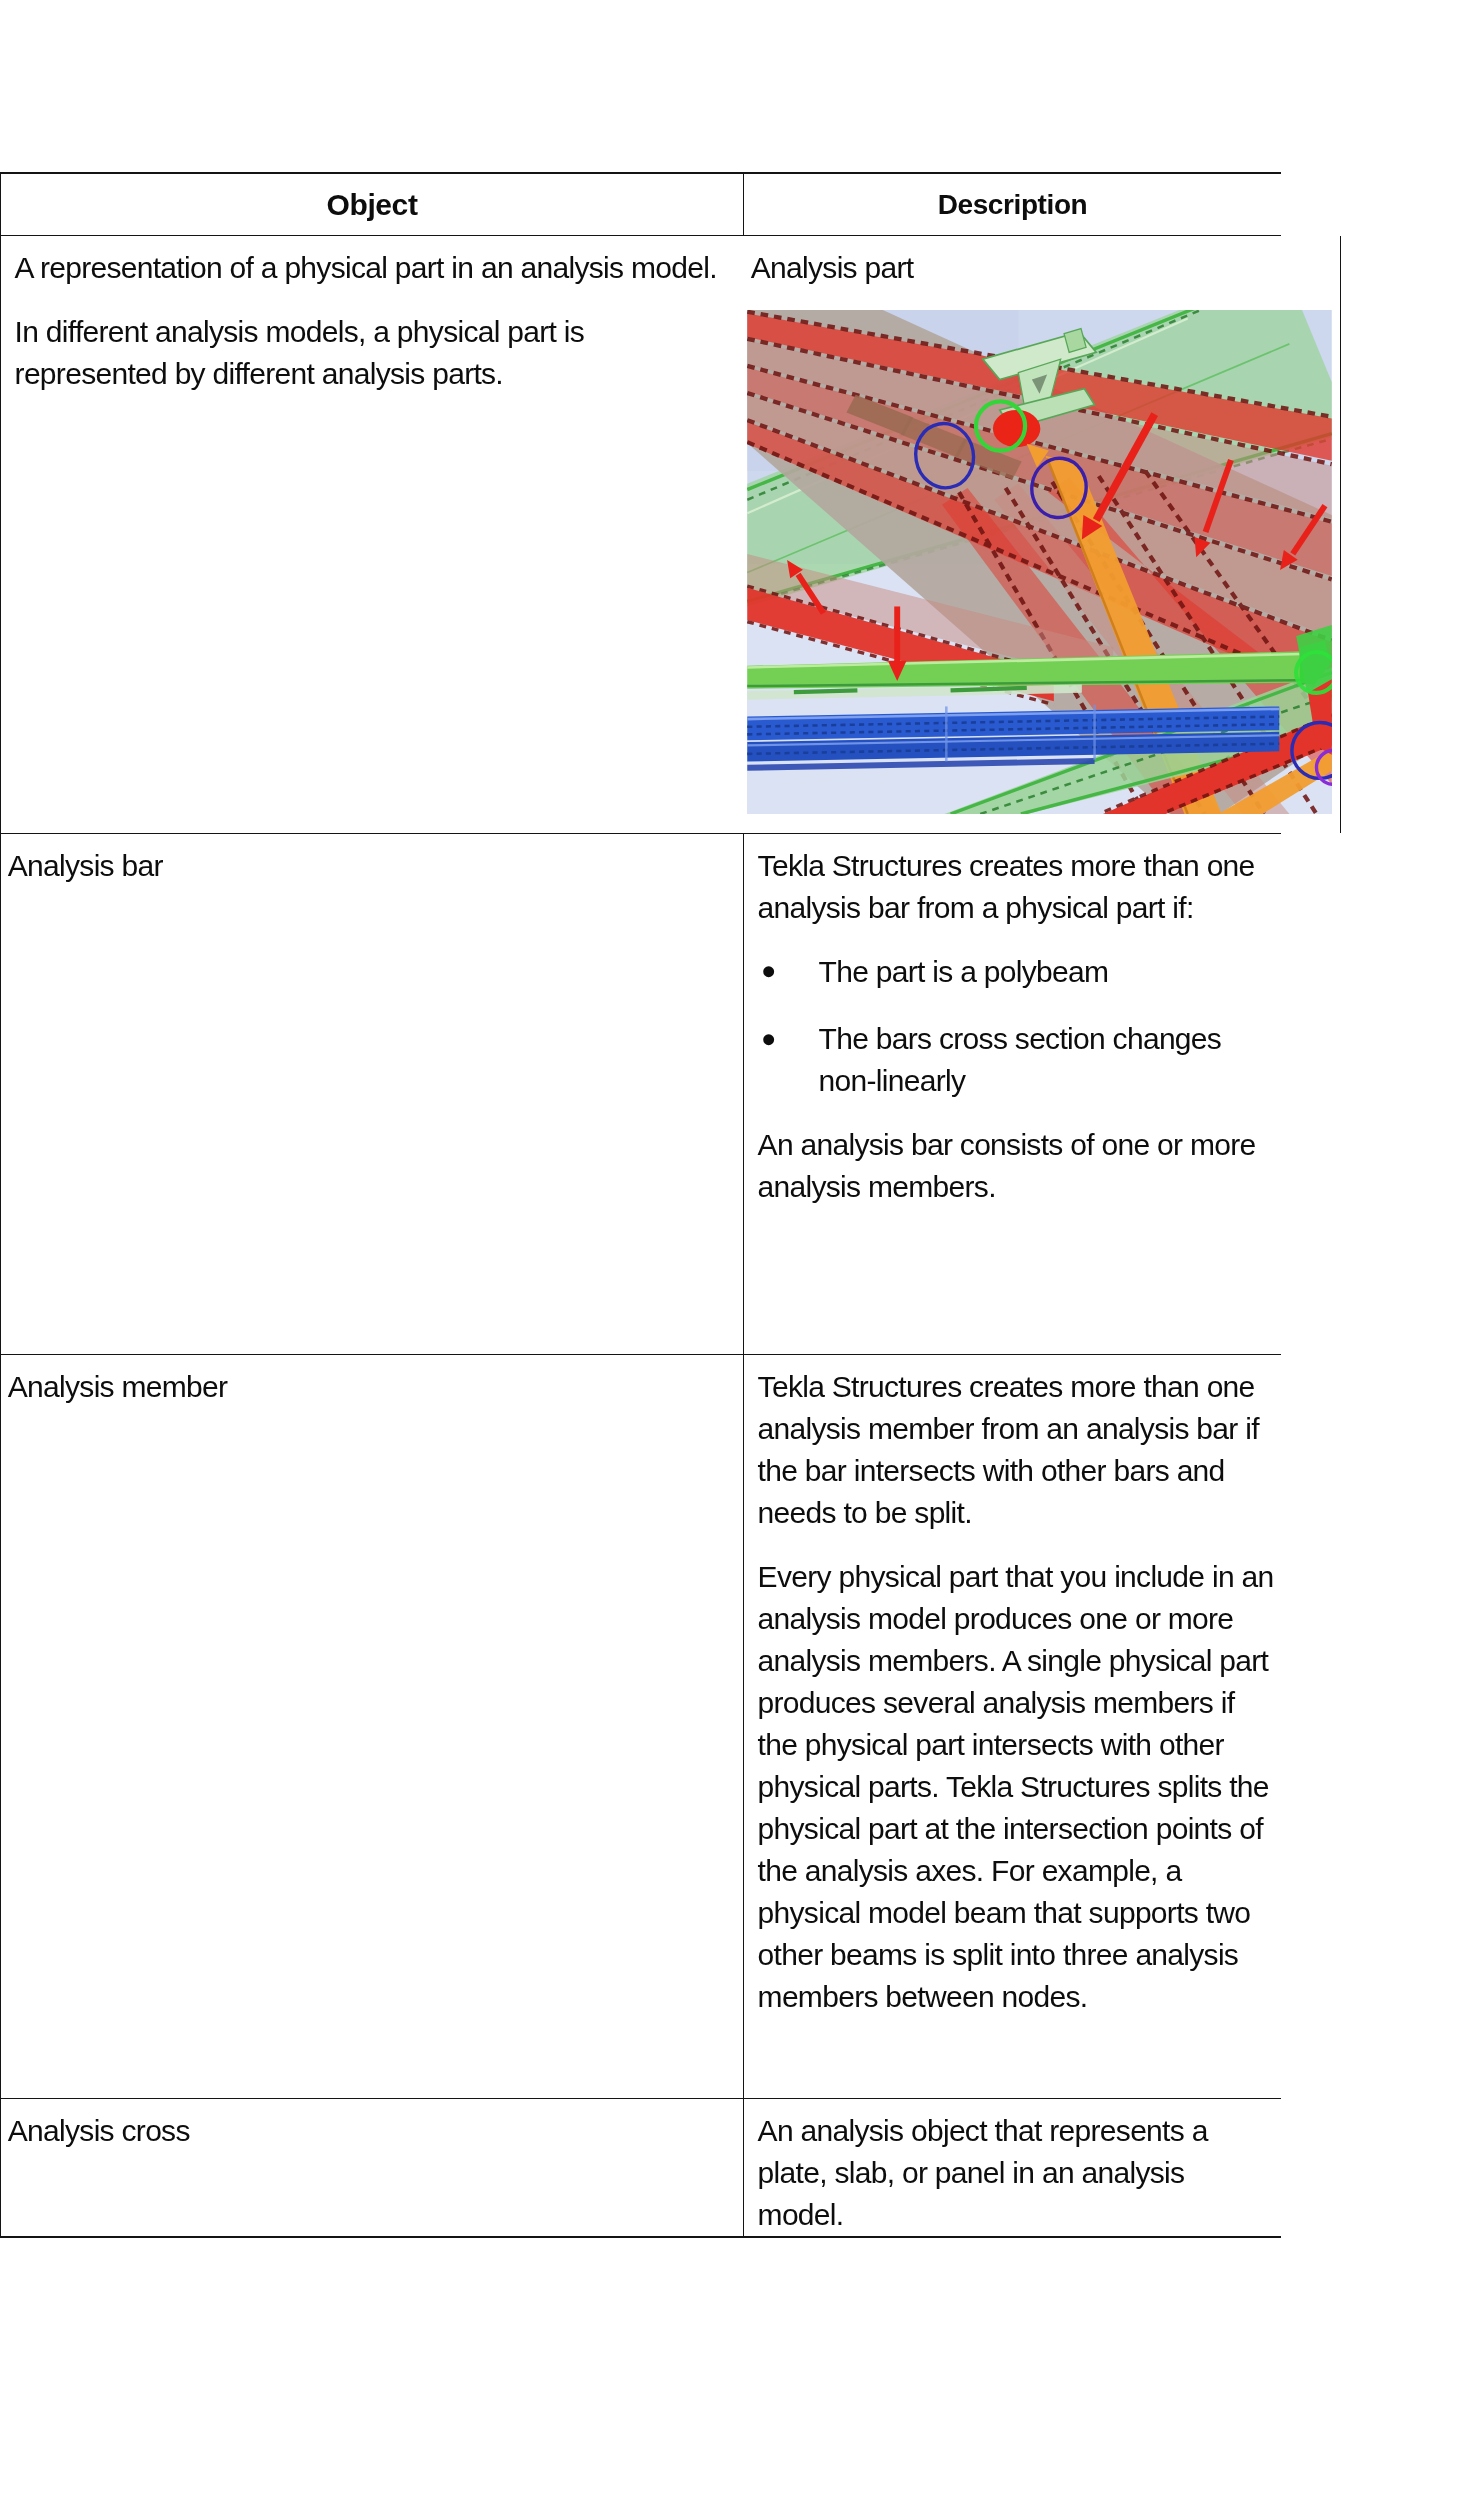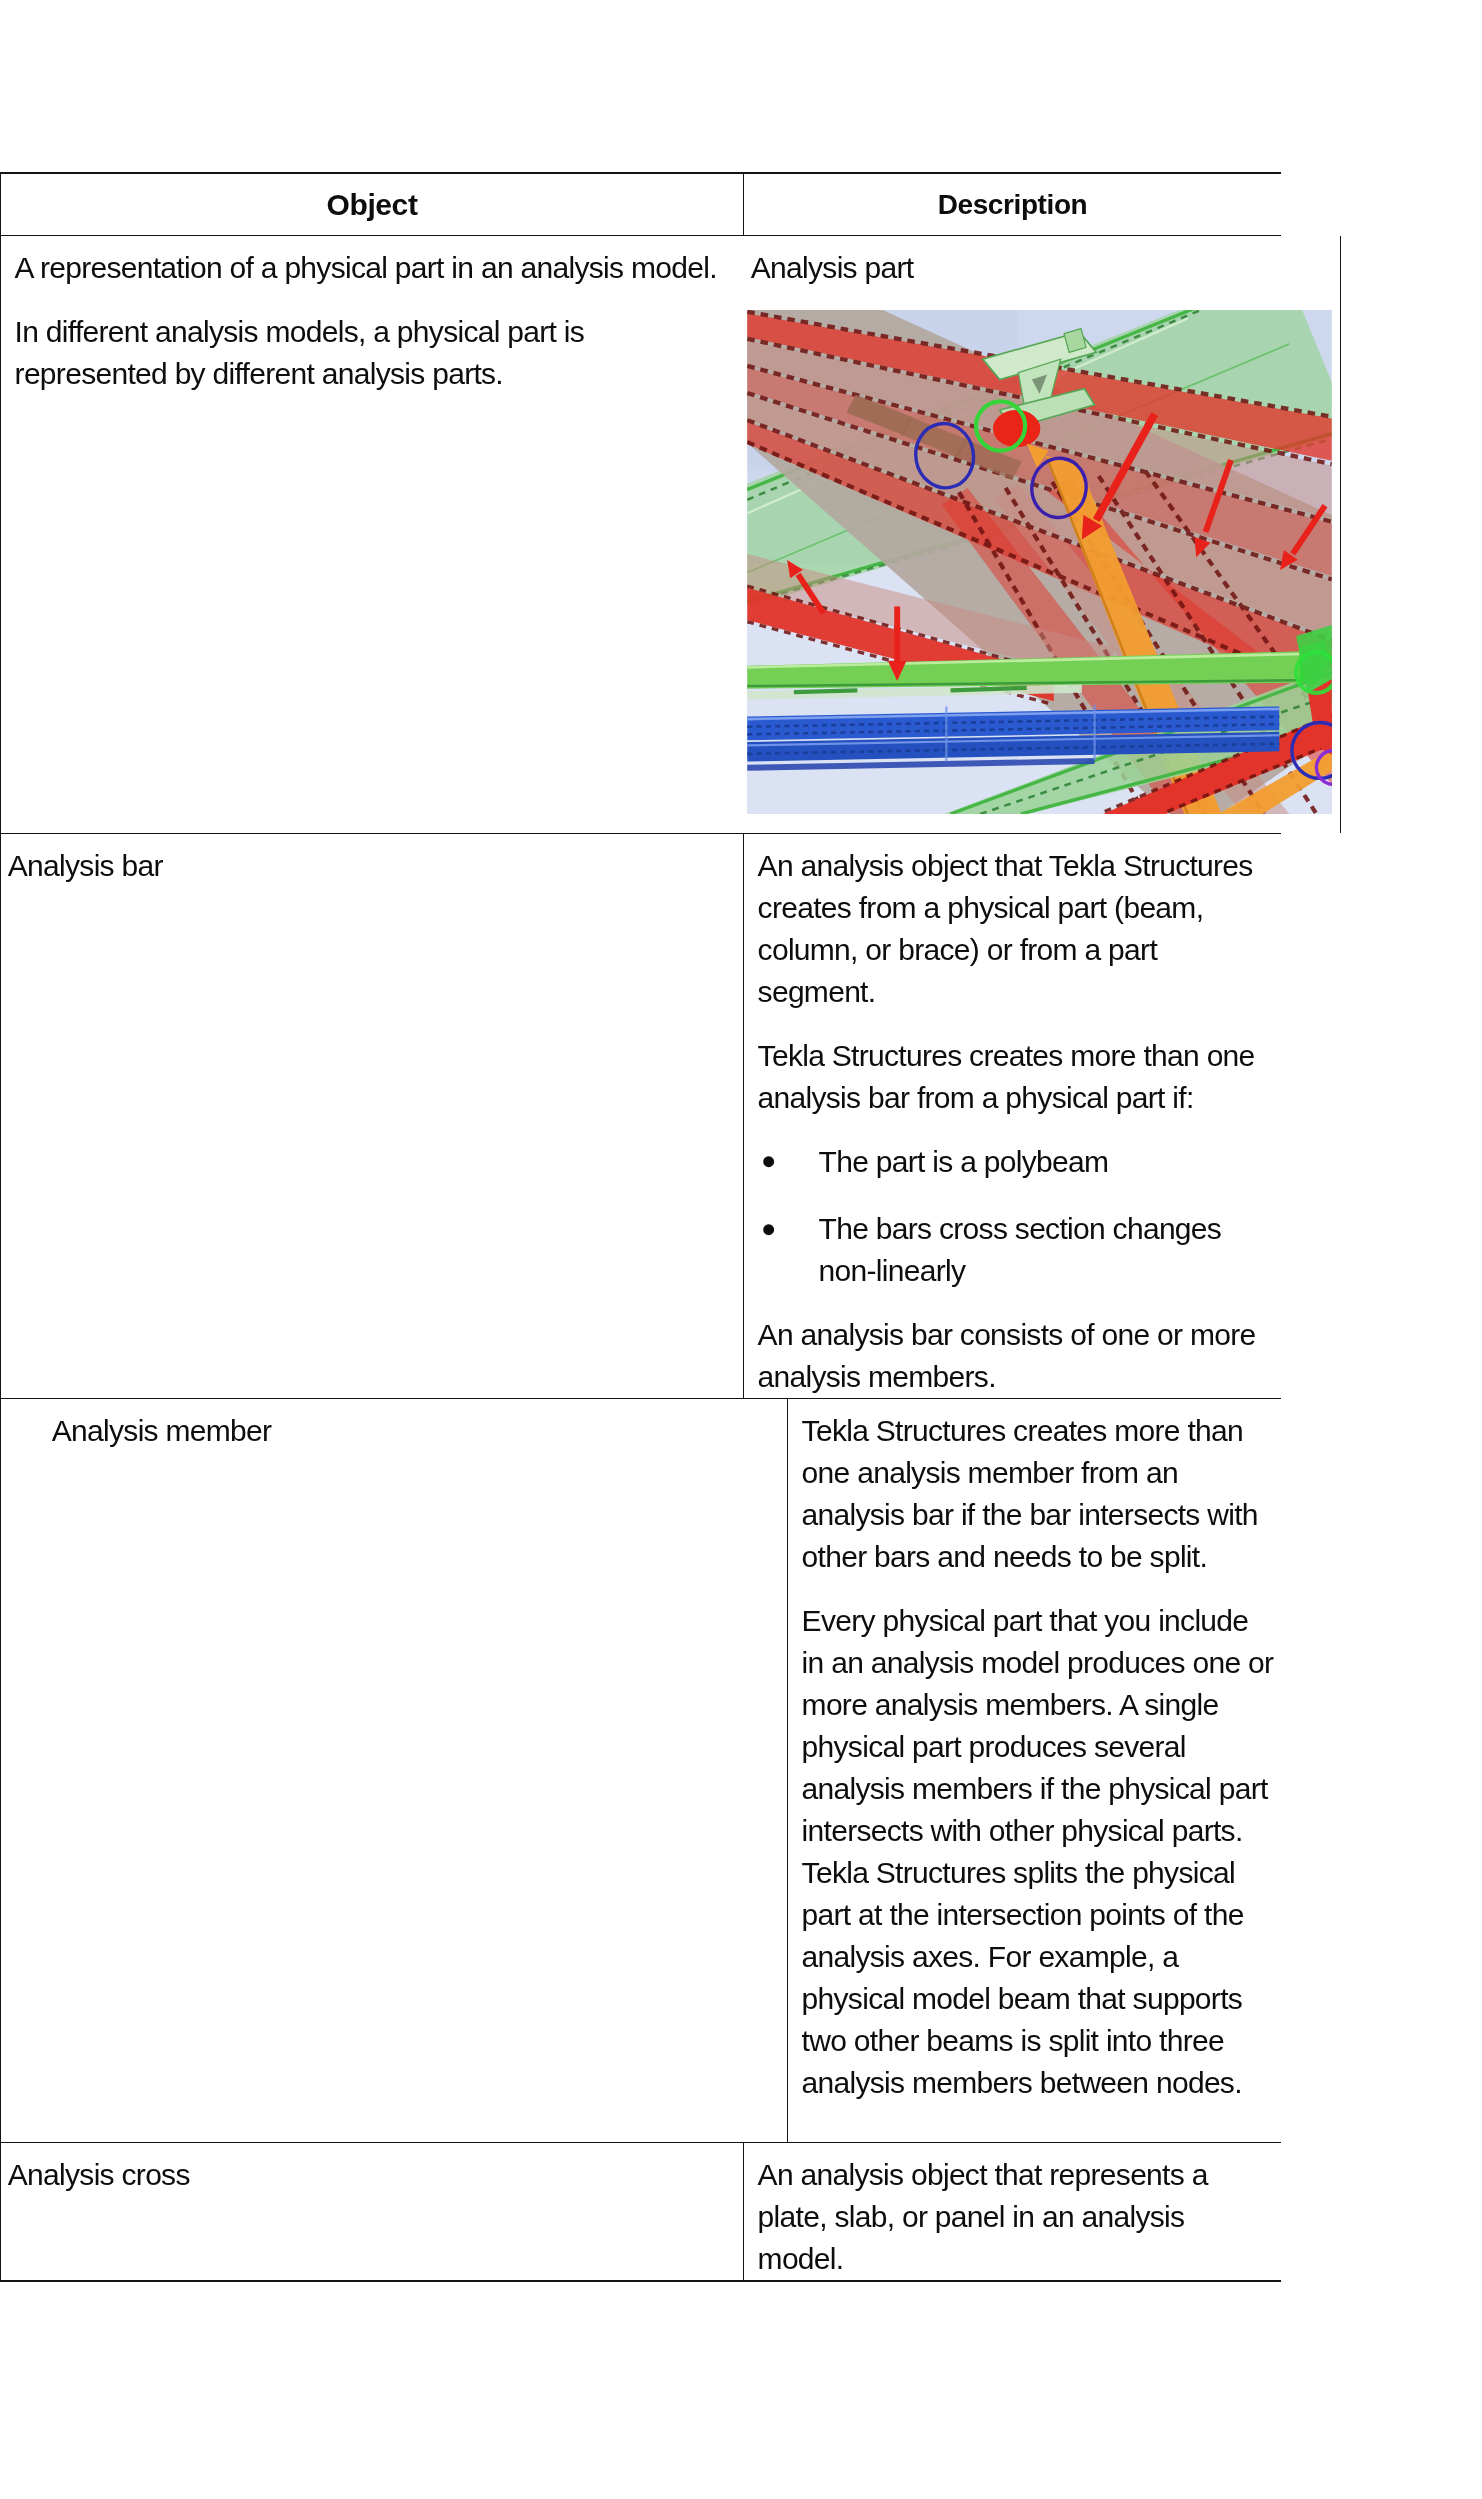--- a/index.html
+++ b/index.html
@@ -21,21 +21,21 @@
   .cell{box-sizing:border-box;}
   .obj-cell{border-right:1.7px solid #141414;padding:11px 8.5px 0 6.8px;}
   .desc-cell{padding:11px 5.1px 0 13.6px;}
   .doc-text{font-size:30px;line-height:42px;letter-spacing:-0.7px;}
   .desc-cell p{margin:0 0 22px 0;}
   .desc-cell p:last-child{margin-bottom:0;}
   ul.bullets{list-style:none;margin:0 0 22px 0;padding:0;}
   ul.bullets li{position:relative;padding-left:61px;margin:0 0 25.4px 0;}
   ul.bullets li:last-child{margin-bottom:0;}
   ul.bullets li .dot{position:absolute;left:3.4px;top:-1.7px;font-size:25.4px;}
-  .r1{min-height:597px;} .r2{min-height:520px;} .r3{min-height:743px;padding-left:44px;}
+  .r1{min-height:597px;} .r2{min-height:520px;} .r3{min-height:743px;}
   .r4{min-height:123px;} .r5{min-height:187px;}
   .r5 .desc-cell{padding-top:6.8px;}
   .r5 .desc-cell p{margin-bottom:15.3px;}
   .model-figure{display:block;margin:21px 0 0 -4.2px;width:585px;height:504px;}
   .model-figure svg{display:block;}
 </style>
 </head>
 <body>
 
 <div class="doc-table">
@@ -203,21 +203,20 @@
       </svg>
       </div>
     </div>
   </div>
 
   <div class="t-row r2">
     <div class="cell obj-cell doc-text">
       <div>Analysis bar</div>
     </div>
     <div class="cell desc-cell doc-text">
-      <p>An analysis object that Tekla Structures creates from a physical part (beam, column, or brace) or from a part segment.</p>
       <p>Tekla Structures creates more than one analysis bar from a physical part if:</p>
       <ul class="bullets">
         <li><span class="dot">●</span><span>The part is a polybeam</span></li>
         <li><span class="dot">●</span><span>The bars cross section changes non-linearly</span></li>
       </ul>
       <p>An analysis bar consists of one or more analysis members.</p>
     </div>
   </div>
 
   <div class="t-row r3">

